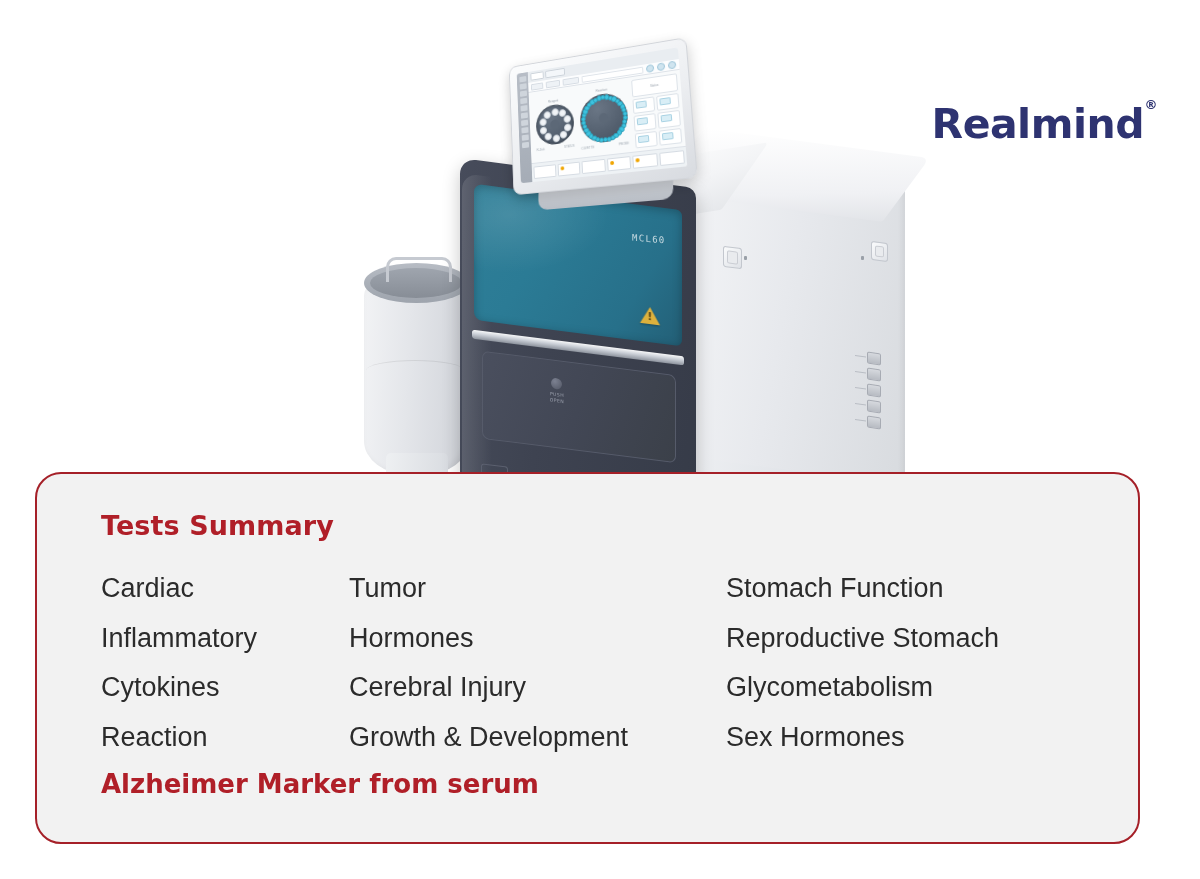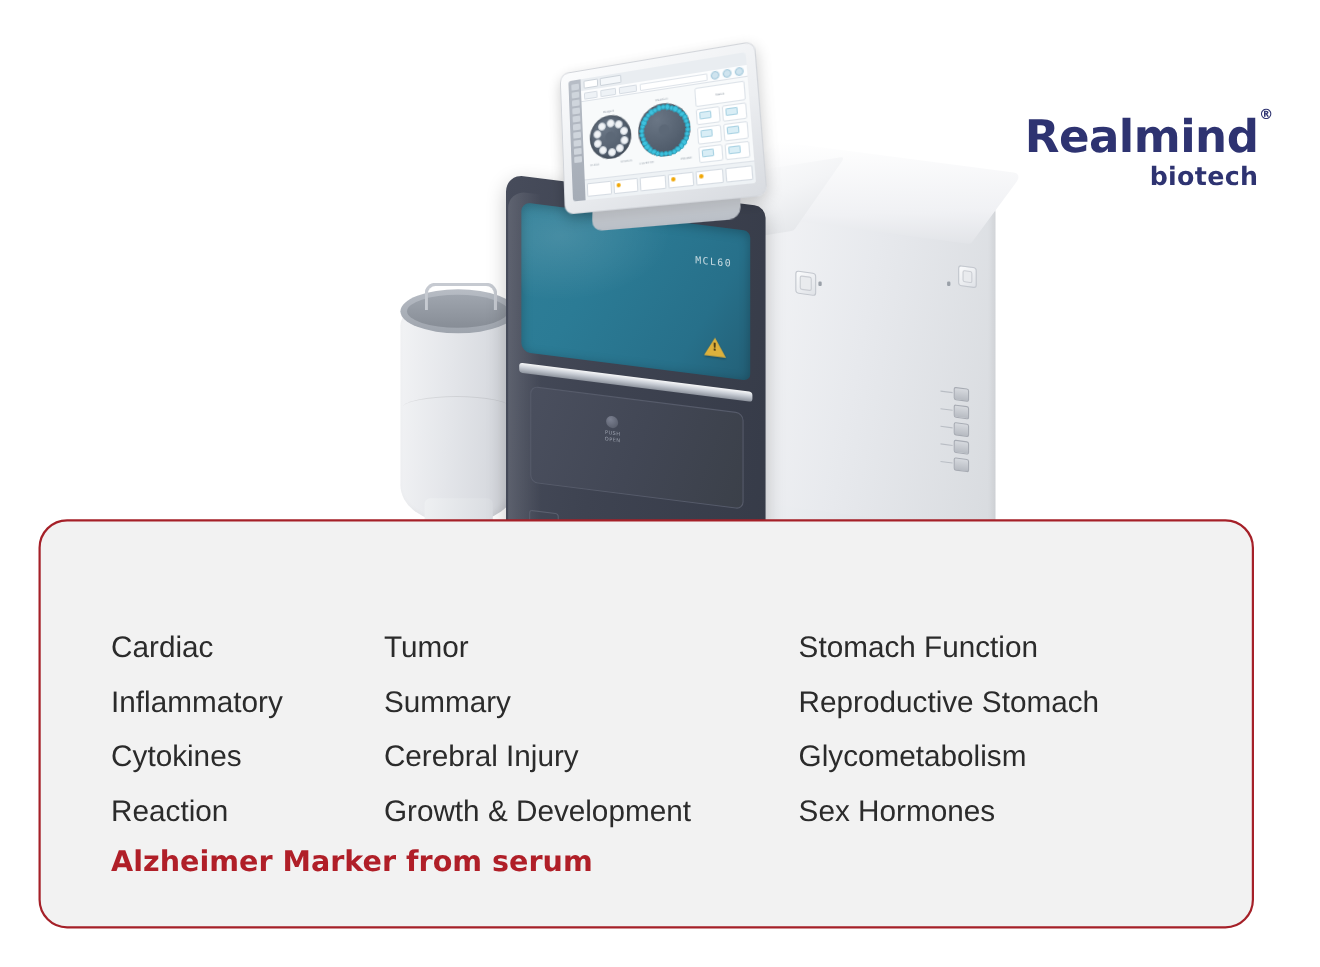--- a/index.html
+++ b/index.html
@@ -636,21 +636,20 @@
     font-family: "DejaVu Sans", sans-serif;
   }
 </style>
 </head>
 <body>
 
 <div id="brand-logo">
   <div class="brand-main">
     <span>Realmind</span><span class="brand-reg">®</span>
   </div>
-  <div class="brand-sub">biotech</div>
 </div>
 
 <div id="analyzer">
 
   <div class="cyl"></div>
   <div class="cyl-top"></div>
   <div class="cyl-top-in"></div>
   <div class="cyl-handle"></div>
   <div class="cyl-seam"></div>
   <div class="cyl-base"></div>
@@ -842,27 +841,28 @@
         <i></i>
         <i class="on"></i>
         <i class="on"></i>
         <i></i>
       </div>
     </div>
   </div>
 </div>
 
 <div id="summary-card">
+  <div id="card-title">Tests Summary</div>
 
   <div class="tests-grid">
     <div class="test-item">Cardiac</div>
     <div class="test-item">Tumor</div>
     <div class="test-item">Stomach Function</div>
     <div class="test-item">Inflammatory</div>
-    <div class="test-item">Summary</div>
+    <div class="test-item">Hormones</div>
     <div class="test-item">Reproductive Stomach</div>
     <div class="test-item">Cytokines</div>
     <div class="test-item">Cerebral Injury</div>
     <div class="test-item">Glycometabolism</div>
     <div class="test-item">Reaction</div>
     <div class="test-item">Growth &amp; Development</div>
     <div class="test-item">Sex Hormones</div>
   </div>
 
   <div id="card-footnote">Alzheimer Marker from serum</div>

